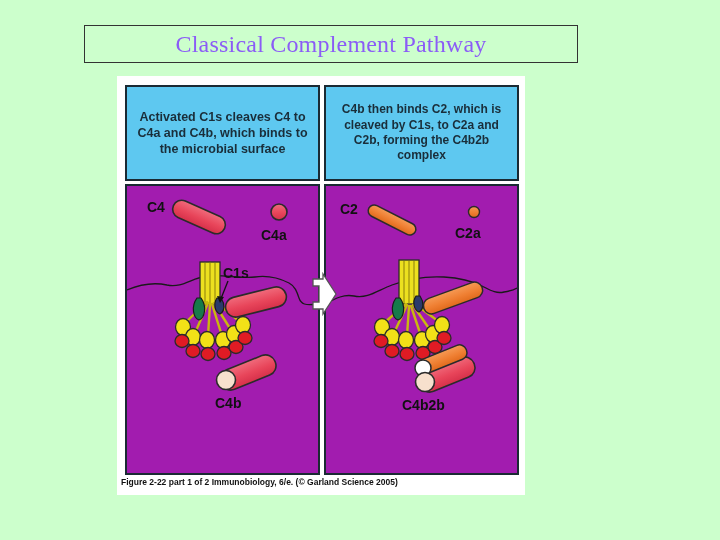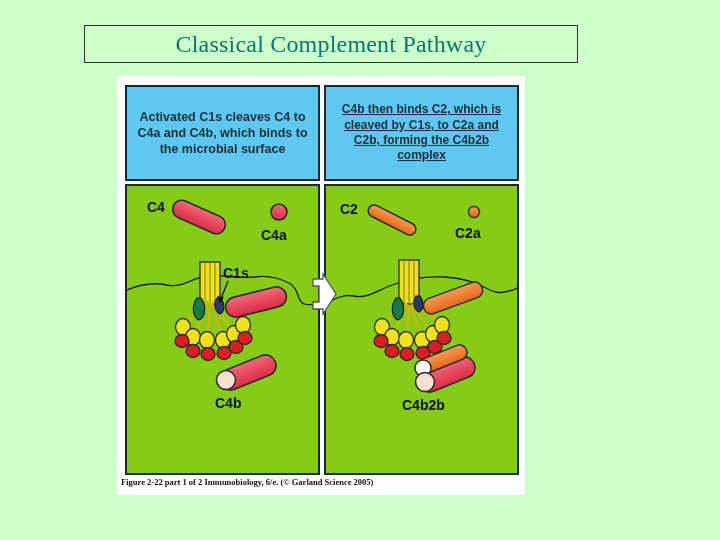--- a/index.html
+++ b/index.html
@@ -25,21 +25,21 @@
     border: 1px solid #333333;
     background: #ccffcc;
     display: flex;
     align-items: center;
     justify-content: center;
     box-sizing: border-box;
   }
   #title-text {
     font-family: "Liberation Serif", serif;
     font-size: 24px;
-    color: #0f766e;
+    color: #8b5cf6;
     letter-spacing: 0.2px;
     white-space: nowrap;
   }
 
   
   #figure-container {
     position: absolute;
     left: 117px;
     top: 76px;
     width: 408px;
@@ -72,29 +72,29 @@
     justify-content: center;
     padding: 0 6px;
   }
   .panel-header-text {
     font-size: 12.5px;
     font-weight: bold;
     color: #1a2e3a;
     text-align: center;
     line-height: 1.28;
   }
-  #panel-right .panel-header-text { font-size: 12px; text-decoration: underline; }
+  #panel-right .panel-header-text { font-size: 12px; }
 
   .panel-body {
     position: absolute;
     left: 0;
     top: 99px;
     width: 100%;
     height: 291px;
-    background: #84cc16;
+    background: #a21caf;
     border: 2px solid #1a2a33;
     box-sizing: border-box;
     overflow: hidden;
   }
 
   .panel-svg { display: block; width: 100%; height: 100%; }
 
   
   #step-arrow {
     position: absolute;
@@ -107,21 +107,21 @@
   
   #caption {
     position: absolute;
     left: 4px;
     top: 401px;
     width: 400px;
     font-size: 8.5px;
     font-weight: bold;
     color: #111111;
     white-space: nowrap;
-    font-family: Liberation Serif, serif;
+    font-family: Liberation Sans, sans-serif;
   }
 </style>
 </head>
 <body>
 
 <div id="title-box">
   <span id="title-text">Classical Complement Pathway</span>
 </div>
 
 <div id="figure-container">

